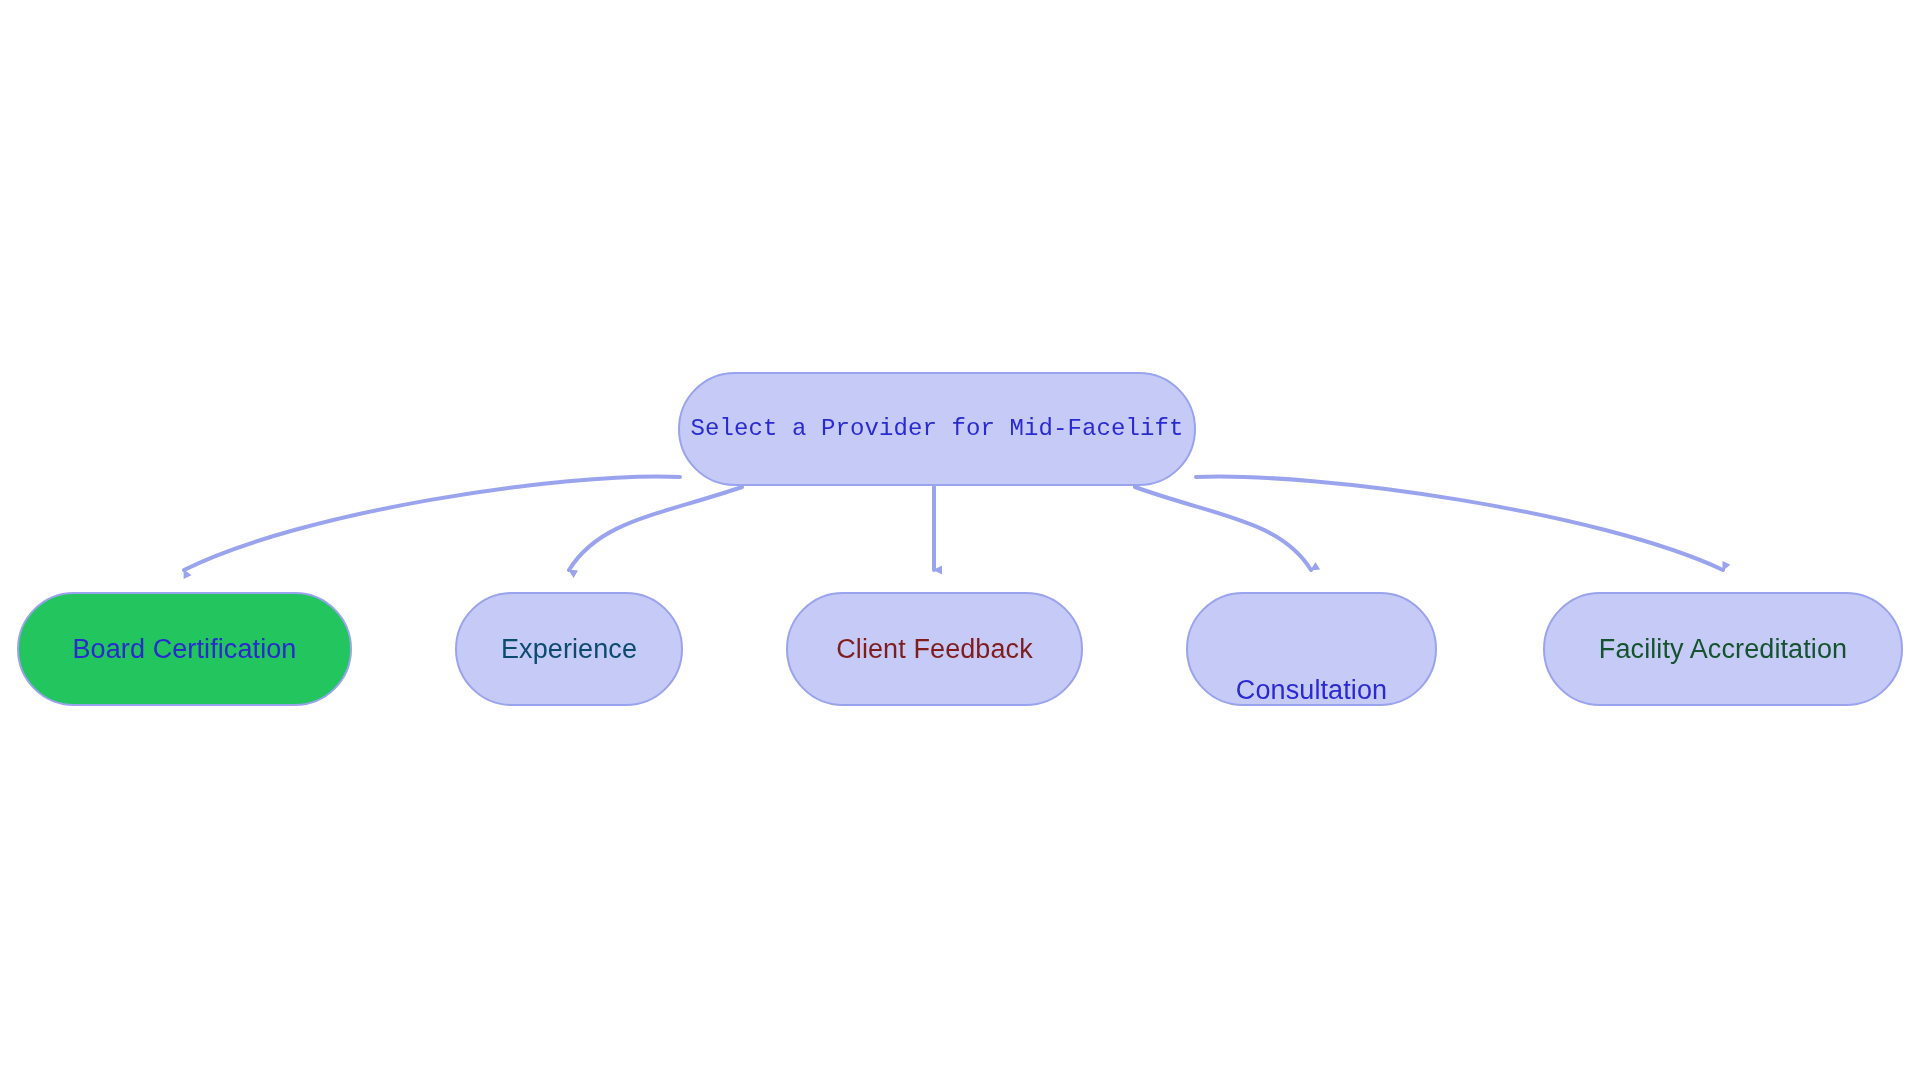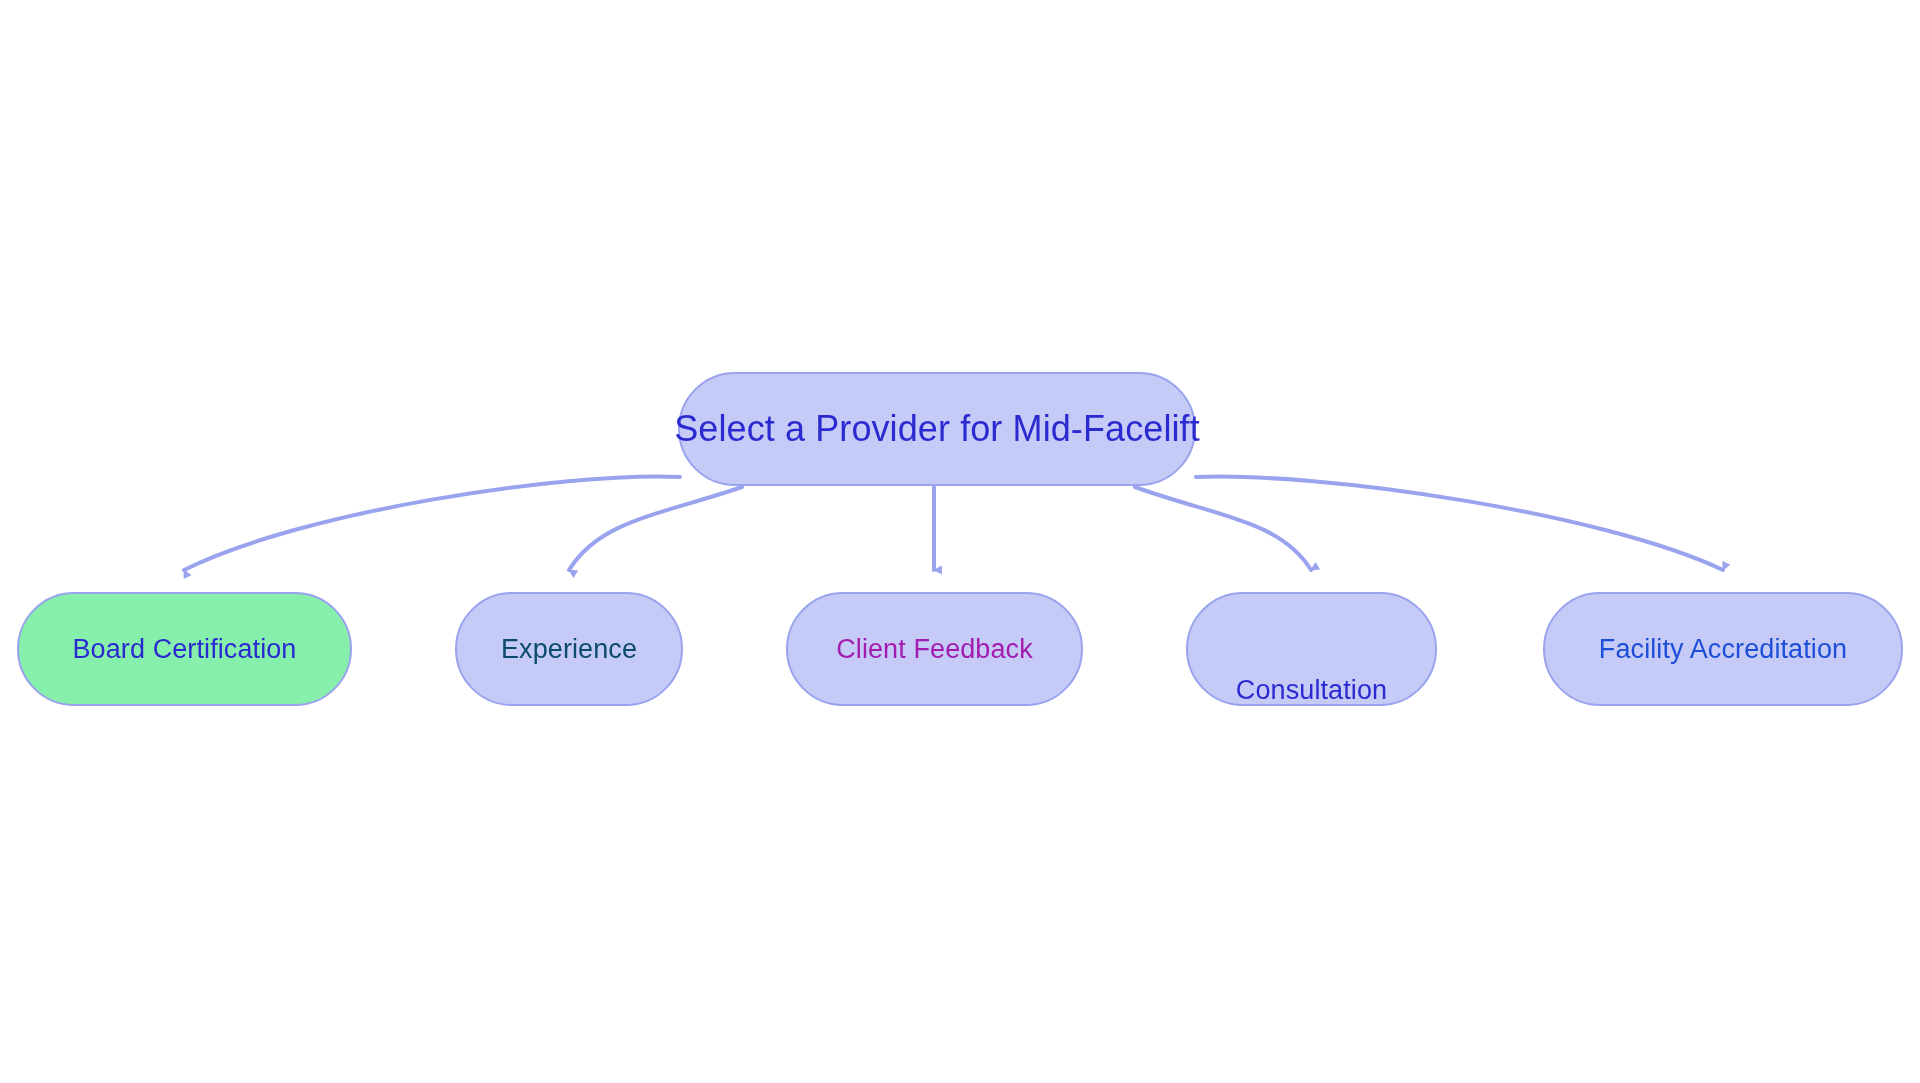--- a/index.html
+++ b/index.html
@@ -39,21 +39,22 @@
     white-space: nowrap;
   }
   .node-label {
     font-size: 27px;
     line-height: 1;
     letter-spacing: 0.1px;
     color: #2a2ad0;
     font-weight: 400;
   }
   .node.root .node-label {
-    font-size: 36px;
+    font-size: 24px;
+    font-family: Liberation Mono, monospace;
   }
 </style>
 </head>
 <body>
 
 <div id="flowchart-canvas">
 
   <svg id="edge-layer" viewBox="0 0 1920 1083" xmlns="http://www.w3.org/2000/svg">
     <defs>
       <marker id="arrowhead" markerWidth="10" markerHeight="10" refX="5" refY="8.5" orient="auto" markerUnits="userSpaceOnUse">
@@ -66,30 +67,30 @@
         <path d="M 934 487 L 934 570" stroke="#9aa3ee" marker-end="url(#arrowhead)"></path>
         <path d="M 1135 487 C 1215 516, 1280 520, 1311 570" stroke="#9aa3ee" marker-end="url(#arrowhead)"></path>
         <path d="M 1196 477 C 1320 472, 1600 512, 1723 570" stroke="#9aa3ee" marker-end="url(#arrowhead)"></path>
       </g>
   </svg>
 
   <div id="nodes-group">
       <div class="node root" style="left: 678px; top: 372px; width: 518px; height: 114px; background: rgb(197, 202, 247); border-color: rgb(154, 163, 238);">
         <span class="node-label" style="color: rgb(42, 42, 208);">Select a Provider for Mid-Facelift</span>
       </div>
-      <div class="node" style="left: 17px; top: 592px; width: 335px; height: 114px; background: #86efac; border-color: rgb(154, 163, 238); text-align: center;">
+      <div class="node" style="left: 17px; top: 592px; width: 335px; height: 114px; background: #22c55e; border-color: rgb(154, 163, 238); text-align: center;">
         <span class="node-label" style="color: rgb(42, 42, 208);">Board Certification</span>
       </div>
       <div class="node" style="left: 455px; top: 592px; width: 228px; height: 114px; background: rgb(197, 202, 247); border-color: rgb(154, 163, 238);">
         <span class="node-label" style="color: #0c4a6e;">Experience</span>
       </div>
       <div class="node" style="left: 786px; top: 592px; width: 297px; height: 114px; background: rgb(197, 202, 247); border-color: rgb(154, 163, 238);">
-        <span class="node-label" style="color: #a21caf;">Client Feedback</span>
+        <span class="node-label" style="color: #7f1d1d;">Client Feedback</span>
       </div>
       <div class="node" style="left: 1186px; top: 592px; width: 251px; height: 114px; background: rgb(197, 202, 247); border-color: rgb(154, 163, 238); align-items: flex-end;">
         <span class="node-label" style="color: rgb(42, 42, 208);">Consultation</span>
       </div>
       <div class="node" style="left: 1543px; top: 592px; width: 360px; height: 114px; background: rgb(197, 202, 247); border-color: rgb(154, 163, 238);">
-        <span class="node-label" style="color: #1d4ed8;">Facility Accreditation</span>
+        <span class="node-label" style="color: #14532d;">Facility Accreditation</span>
       </div>
     </div>
 
 </div>
 
 </body></html>

